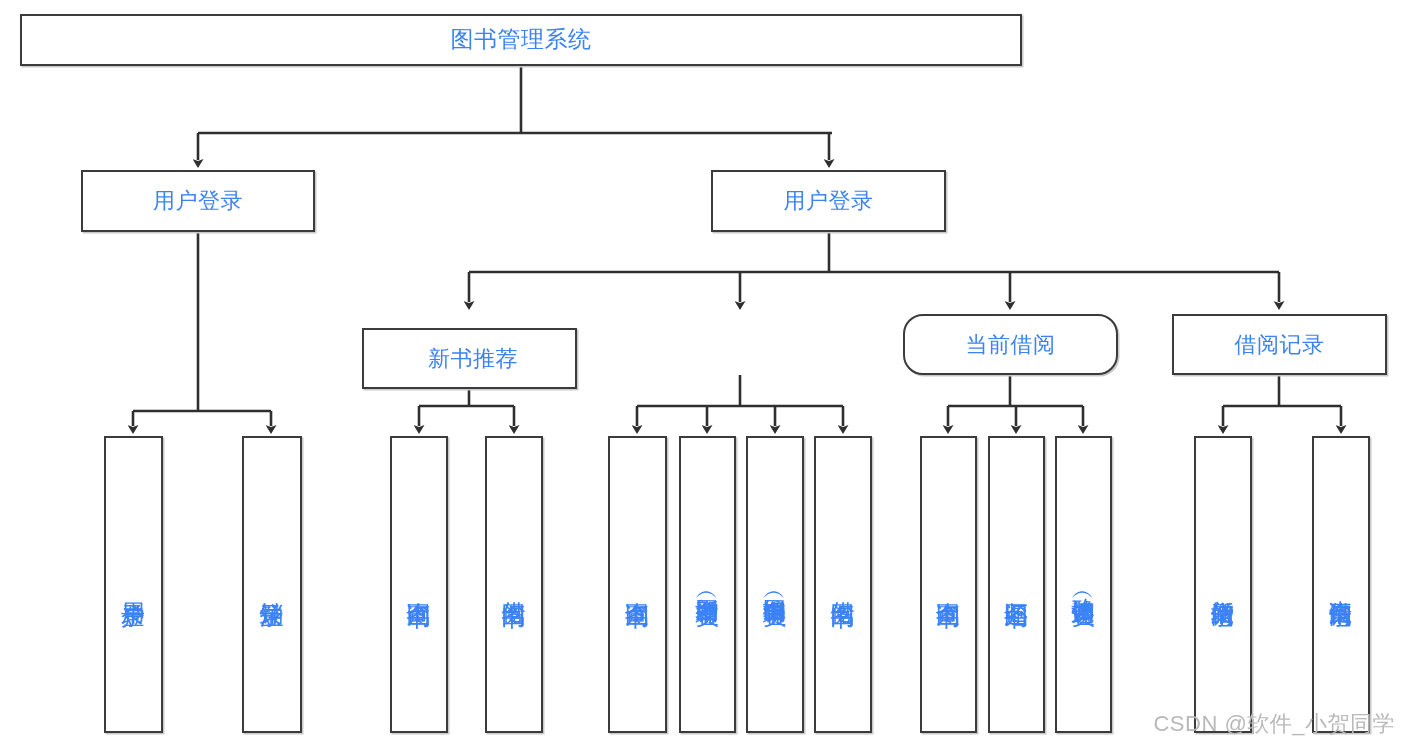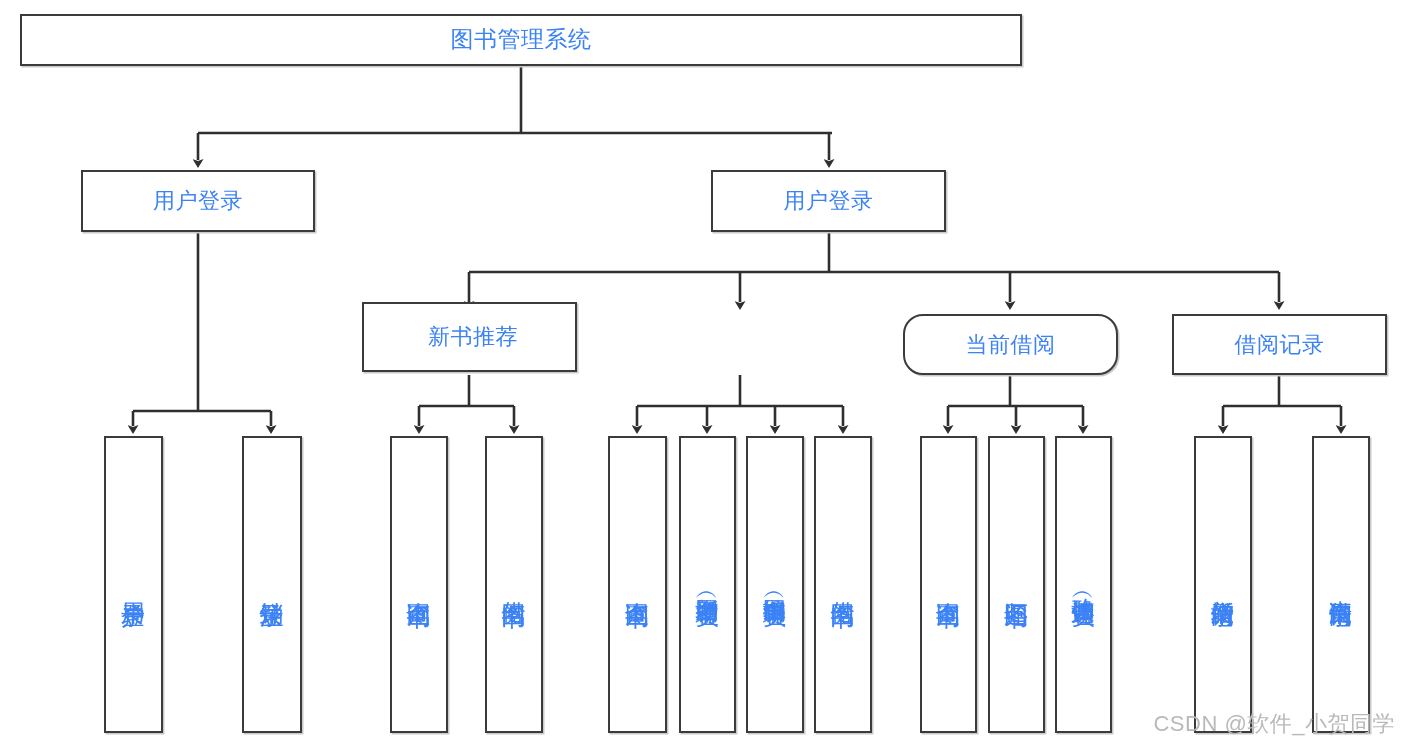--- a/index.html
+++ b/index.html
@@ -133,21 +133,21 @@
     <span class="lbl">图书管理系统</span>
   </div>
 
   <div class="node horizontal" style="left:81px; top:170px; width:234px; height:62px;">
     <span class="lbl">用户登录</span>
   </div>
   <div class="node horizontal" style="left:711px; top:170px; width:235px; height:62px;">
     <span class="lbl">用户登录</span>
   </div>
 
-  <div class="node horizontal" style="left:362px; top:302px; width:215px; height:70px;padding-left:7px;">
+  <div class="node horizontal" style="left:362px; top:328px; width:215px; height:61px;padding-left:7px;">
     <span class="lbl">新书推荐</span>
   </div>
   <div class="node horizontal" style="left:903px; top:314px; width:215px; height:61px;border-radius:20px;">
     <span class="lbl">当前借阅</span>
   </div>
   <div class="node horizontal" style="left:1172px; top:314px; width:215px; height:61px;">
     <span class="lbl">借阅记录</span>
   </div>
 
   <div class="node vertical" style="left:104px; top:436px; width:59px; height:297px;">

